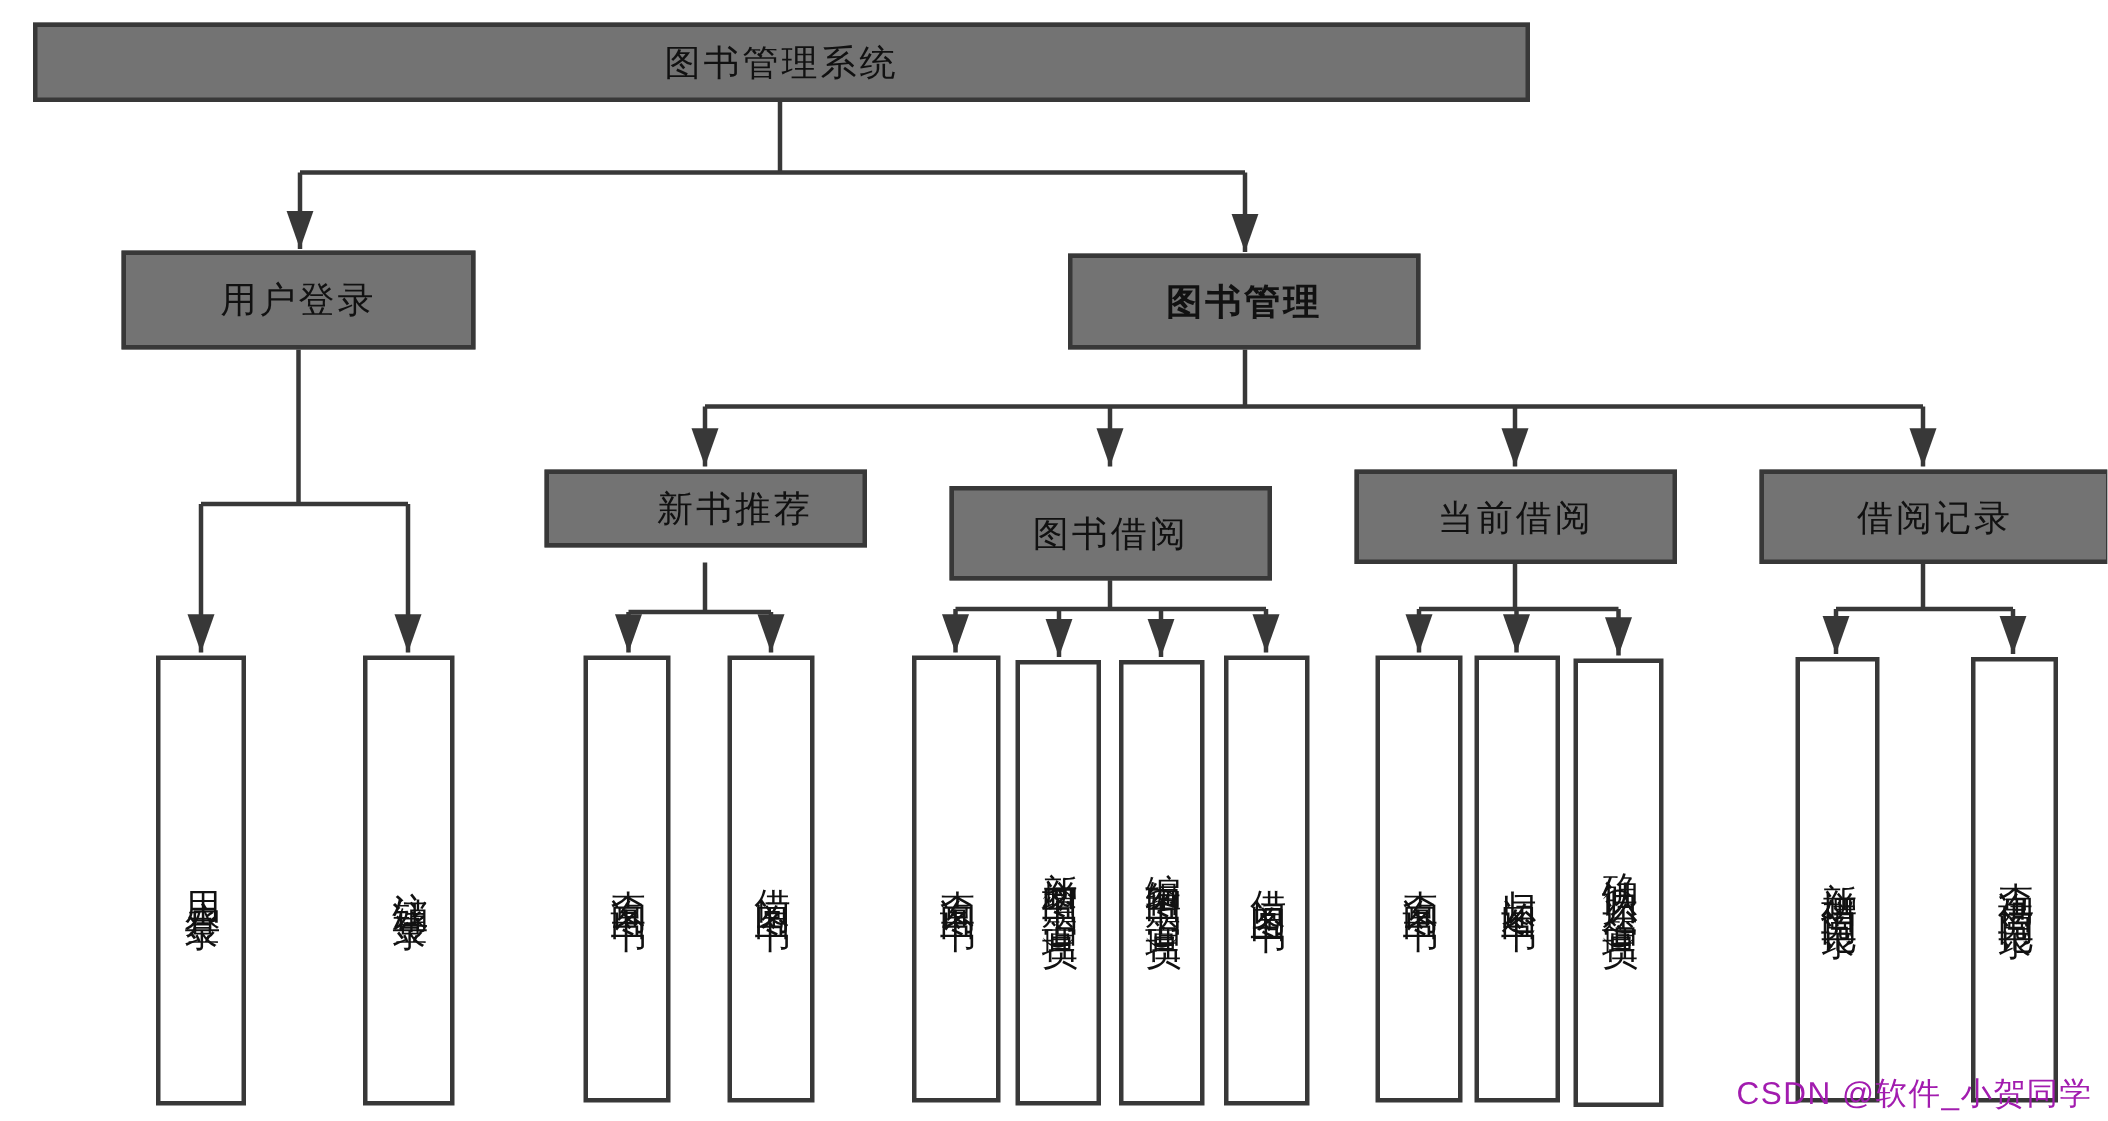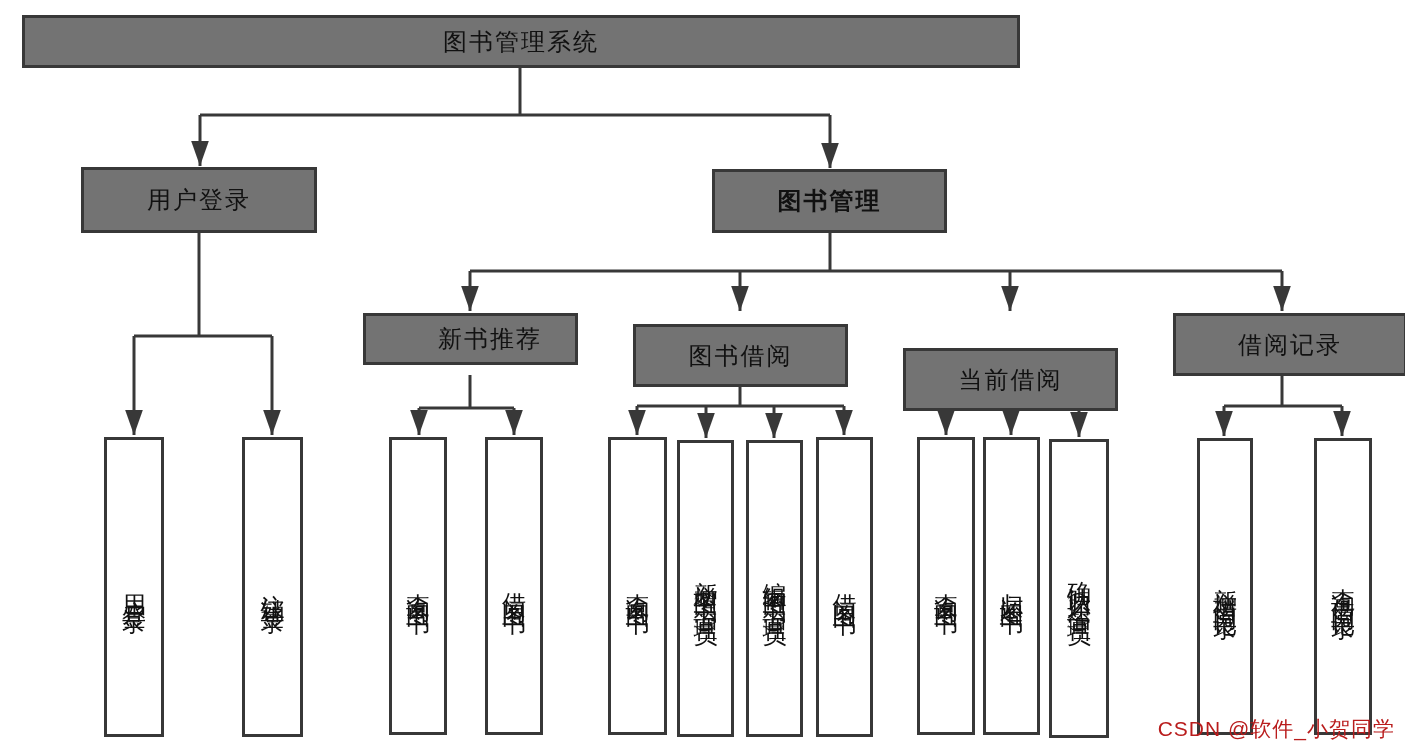--- a/index.html
+++ b/index.html
@@ -55,21 +55,21 @@
     color: #111111;
     white-space: nowrap;
   }
   .watermark {
     position: absolute;
     right: 10px;
     bottom: 4px;
     z-index: 3;
     font-size: 21px;
     letter-spacing: 1px;
-    color: #b91c1c;
+    color: #a21caf;
     white-space: nowrap;
   }
 </style>
 </head>
 <body>
 
 <div class="canvas">
 
   <svg class="wires" width="1405" height="747" viewBox="0 0 1405 747">
     <defs>
@@ -121,21 +121,21 @@
     </g>
   </svg>
 
   <div class="node" style="left:22px; top:15px; width:998px; height:53px;">图书管理系统</div>
 
   <div class="node" style="left:81px; top:167px; width:236px; height:66px;">用户登录</div>
   <div class="node" style="left:712px; top:169px; width:235px; height:64px;font-weight:bold;">图书管理</div>
 
   <div class="node" style="left:363px; top:313px; width:215px; height:52px;padding-left:39px;">新书推荐</div>
   <div class="node" style="left:633px; top:324px; width:215px; height:63px;">图书借阅</div>
-  <div class="node" style="left:903px; top:313px; width:215px; height:63px;margin-top:35px;">当前借阅</div>
+  <div class="node" style="left:903px; top:313px; width:215px; height:63px;">当前借阅</div>
   <div class="node" style="left:1173px; top:313px; width:234px; height:63px;">借阅记录</div>
 
   <div class="leaf" style="left:104px; top:437px; width:60px; height:300px;">
     <span class="vtext">用户登录</span>
   </div>
   <div class="leaf" style="left:242px; top:437px; width:61px; height:300px;">
     <span class="vtext">注销登录</span>
   </div>
 
   <div class="leaf" style="left:389px; top:437px; width:58px; height:298px;">

